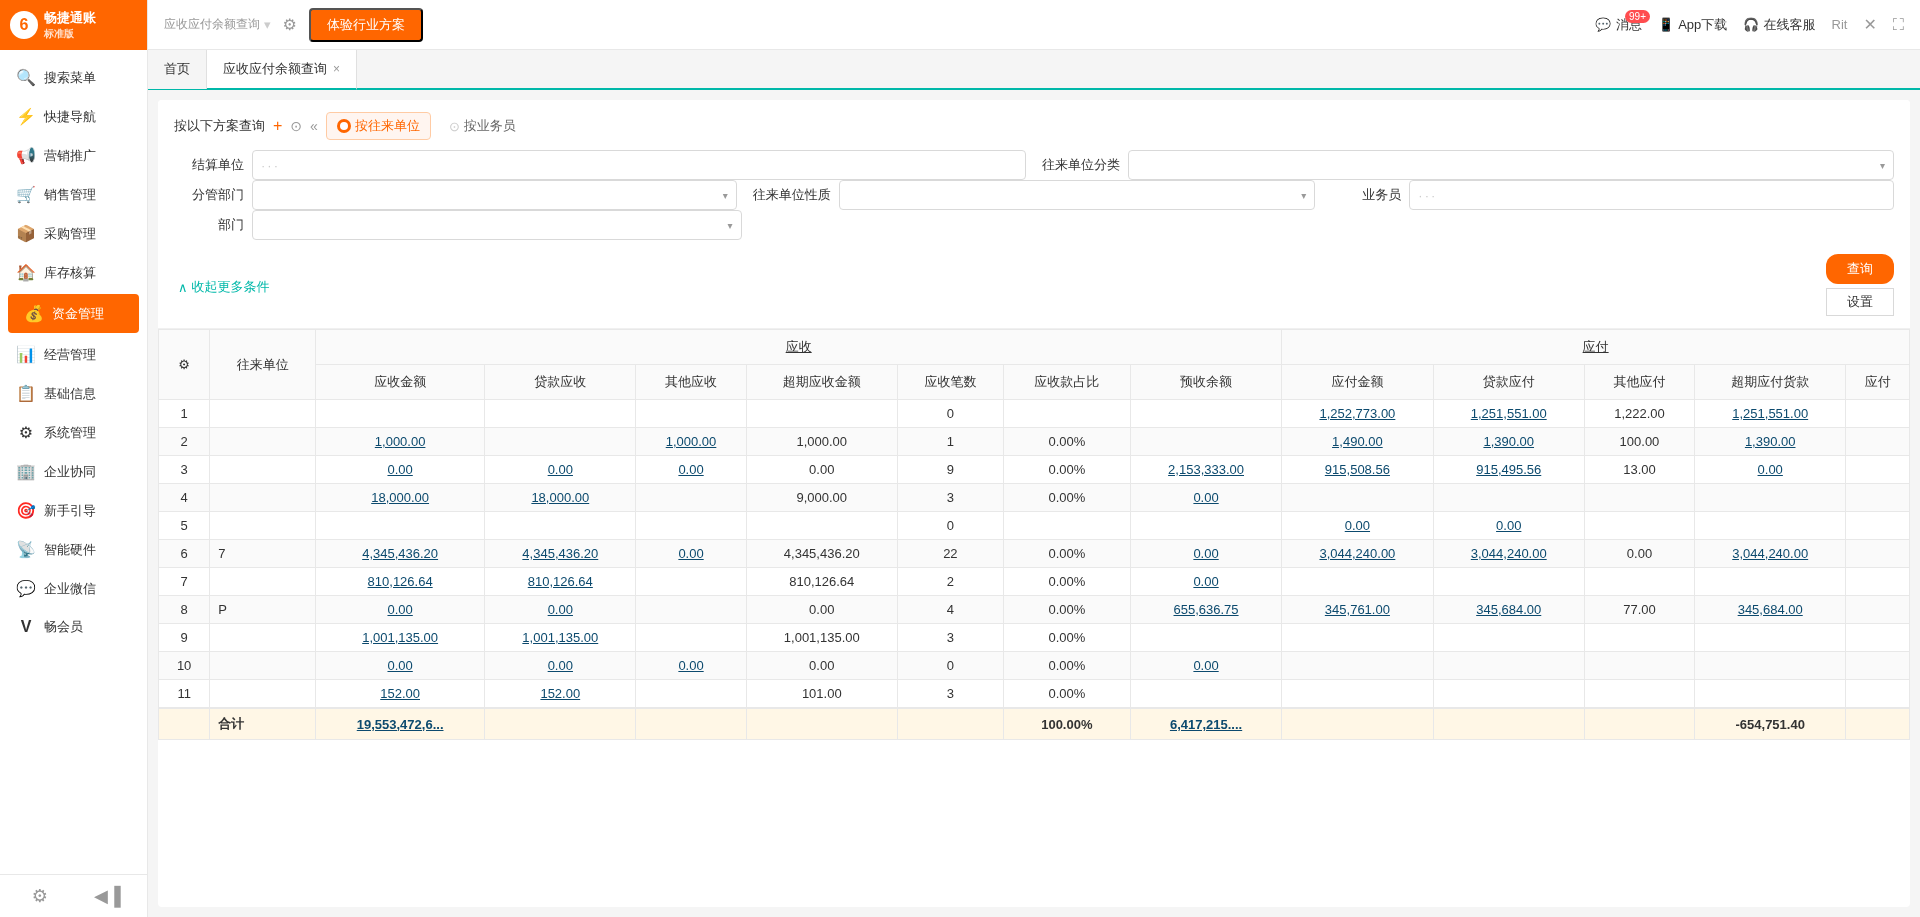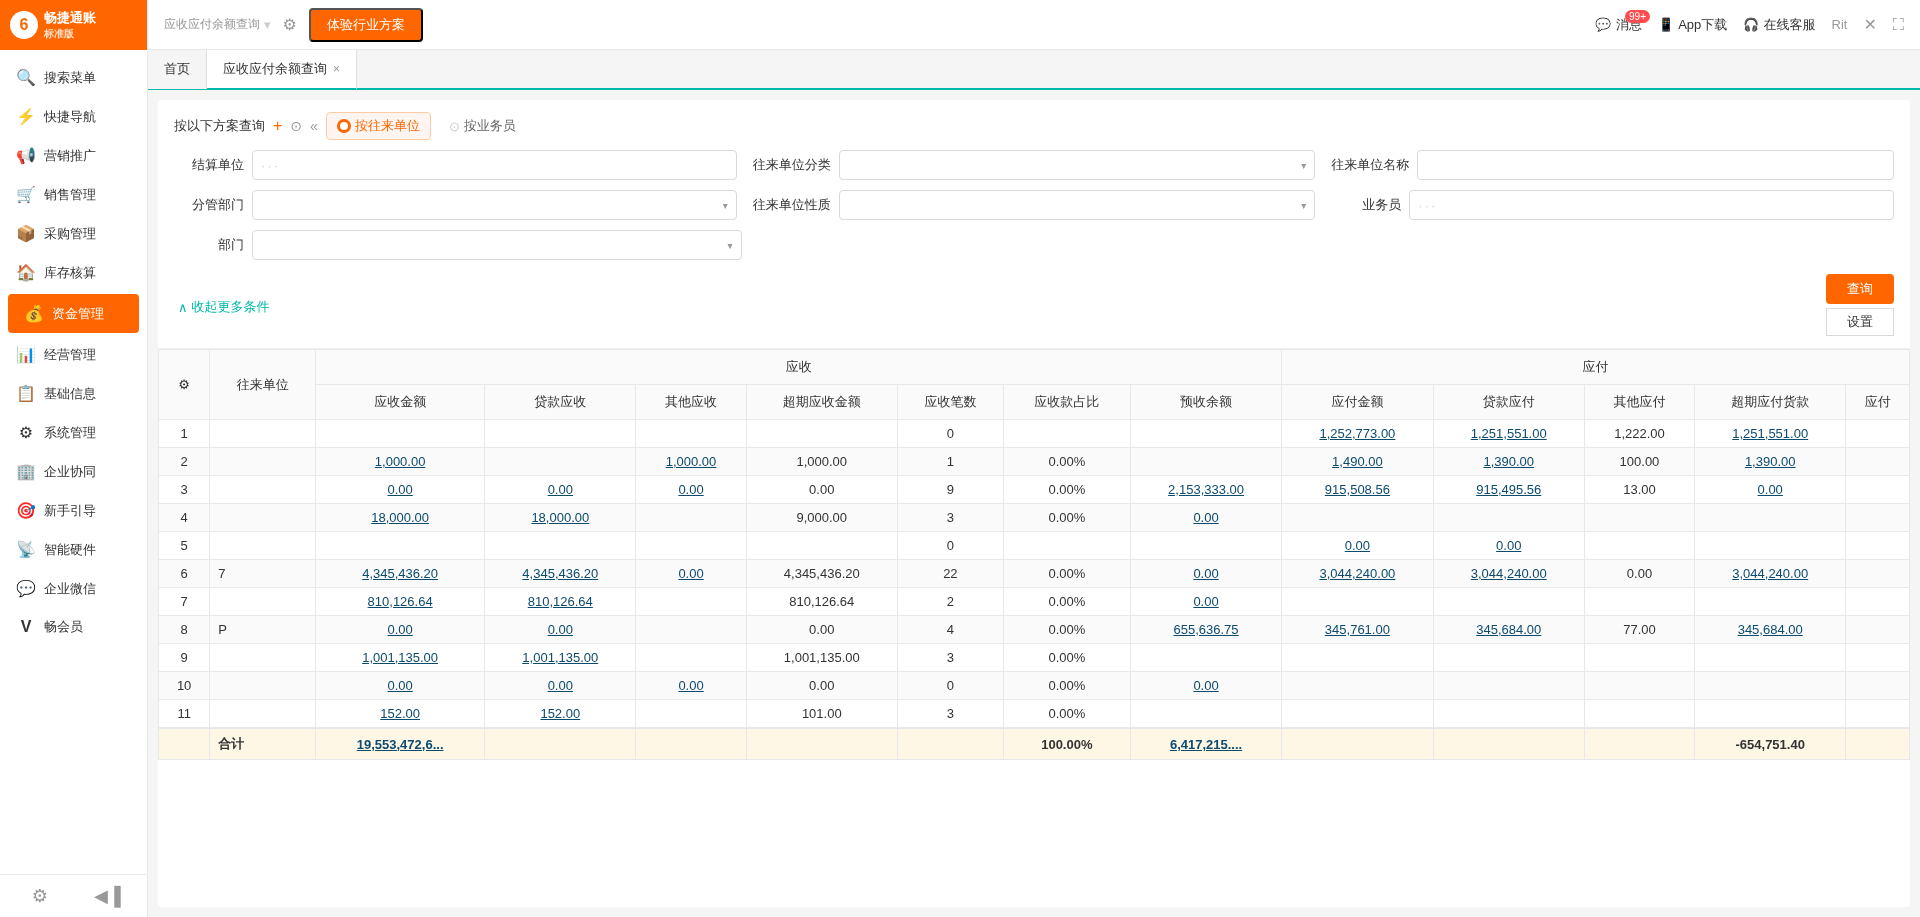--- a/index.html
+++ b/index.html
@@ -98,21 +98,21 @@
     .filter-collapse { color: #999; cursor: pointer; font-size: 14px; }
     .scheme-btn {
       display: flex; align-items: center; gap: 4px; padding: 4px 10px; border-radius: 4px;
       cursor: pointer; font-size: 13px;
     }
     .scheme-btn.active { background: #fff5f0; color: #ff6600; border: 1px solid #ffcba4; }
     .scheme-btn.inactive { color: #666; }
     .scheme-dot { width: 14px; height: 14px; border-radius: 50%; background: #ff6600; display: flex; align-items: center; justify-content: center; }
     .scheme-dot-inner { width: 8px; height: 8px; border-radius: 50%; background: white; }
 
-    .filter-rows { display: flex; flex-direction: column; gap: 10px; }
+    .filter-rows { display: flex; flex-direction: column; }
     .filter-row { display: flex; align-items: center; gap: 16px; }
     .filter-field { display: flex; align-items: center; gap: 8px; flex: 1; }
     .filter-field-label { color: #333; font-size: 13px; white-space: nowrap; min-width: 70px; text-align: right; }
     .filter-input {
       flex: 1; height: 30px; border: 1px solid #d9d9d9; border-radius: 4px;
       padding: 0 8px; font-size: 13px; color: #333;
       display: flex; align-items: center; justify-content: space-between; cursor: pointer;
       background: white;
     }
     .filter-input-dots { color: #ccc; letter-spacing: 2px; }
@@ -126,21 +126,21 @@
     
     .table-area { flex: 1; overflow: auto; }
     .data-table {
       width: 100%; border-collapse: collapse; font-size: 12px;
     }
     .data-table th {
       background: #fafafa; border: 1px solid #e8e8e8; padding: 8px 6px;
       text-align: center; color: #333; font-weight: normal; white-space: nowrap;
       position: sticky; top: 0; z-index: 10;
     }
-    .data-table th.group { background: #fafafa; }
+    .data-table th.group { background: #fafafa; text-decoration: underline; }
     .data-table td {
       border: 1px solid #e8e8e8; padding: 6px 8px; text-align: center;
       color: #333; white-space: nowrap;
     }
     .data-table td.text-left { text-align: left; }
     .data-table td a, .data-table td .link {
       color: #0c4a6e; text-decoration: underline; cursor: pointer;
     }
     .data-table tr:nth-child(even) td { background: #fafafa; }
 
@@ -303,26 +303,20 @@
               <span class="filter-input-dots">···</span>
             </div>
           </div>
           <div class="filter-field">
             <span class="filter-field-label">往来单位分类</span>
             <div class="filter-input">
               <span></span>
               <span class="filter-input-arrow">▾</span>
             </div>
           </div>
-          <div class="filter-field">
-            <span class="filter-field-label">往来单位名称</span>
-            <div class="filter-input">
-              <span></span>
-            </div>
-          </div>
         </div>
 
         <div class="filter-row">
           <div class="filter-field">
             <span class="filter-field-label">分管部门</span>
             <div class="filter-input">
               <span></span>
               <span class="filter-input-arrow">▾</span>
             </div>
           </div>
@@ -351,21 +345,21 @@
           </div>
         </div>
       </div>
 
       <div style="display:flex; align-items:center; justify-content:space-between; margin-top:4px;">
         <div class="collapse-btn" style="width:auto;color:#00b8a9;">
           <span>∧</span>
           <span>收起更多条件</span>
         </div>
         <div style="display:flex;flex-direction:column;gap:4px;margin-left:auto;">
-          <button style="background:#ff6600;color:white;border:none;padding:6px 20px;border-radius:4px;cursor:pointer;font-size:13px;">查询</button>
+          <button style="background:#ff6600;color:white;border:none;padding:6px 20px;border-radius:12px;cursor:pointer;font-size:13px;">查询</button>
           <button style="background:white;color:#333;border:1px solid #d9d9d9;padding:4px 20px;border-radius:0;cursor:pointer;font-size:13px;">设置</button>
         </div>
       </div>
     </div>
 
     <div class="table-area">
       <table class="data-table">
         <thead>
           <tr>
             <th rowspan="2">

